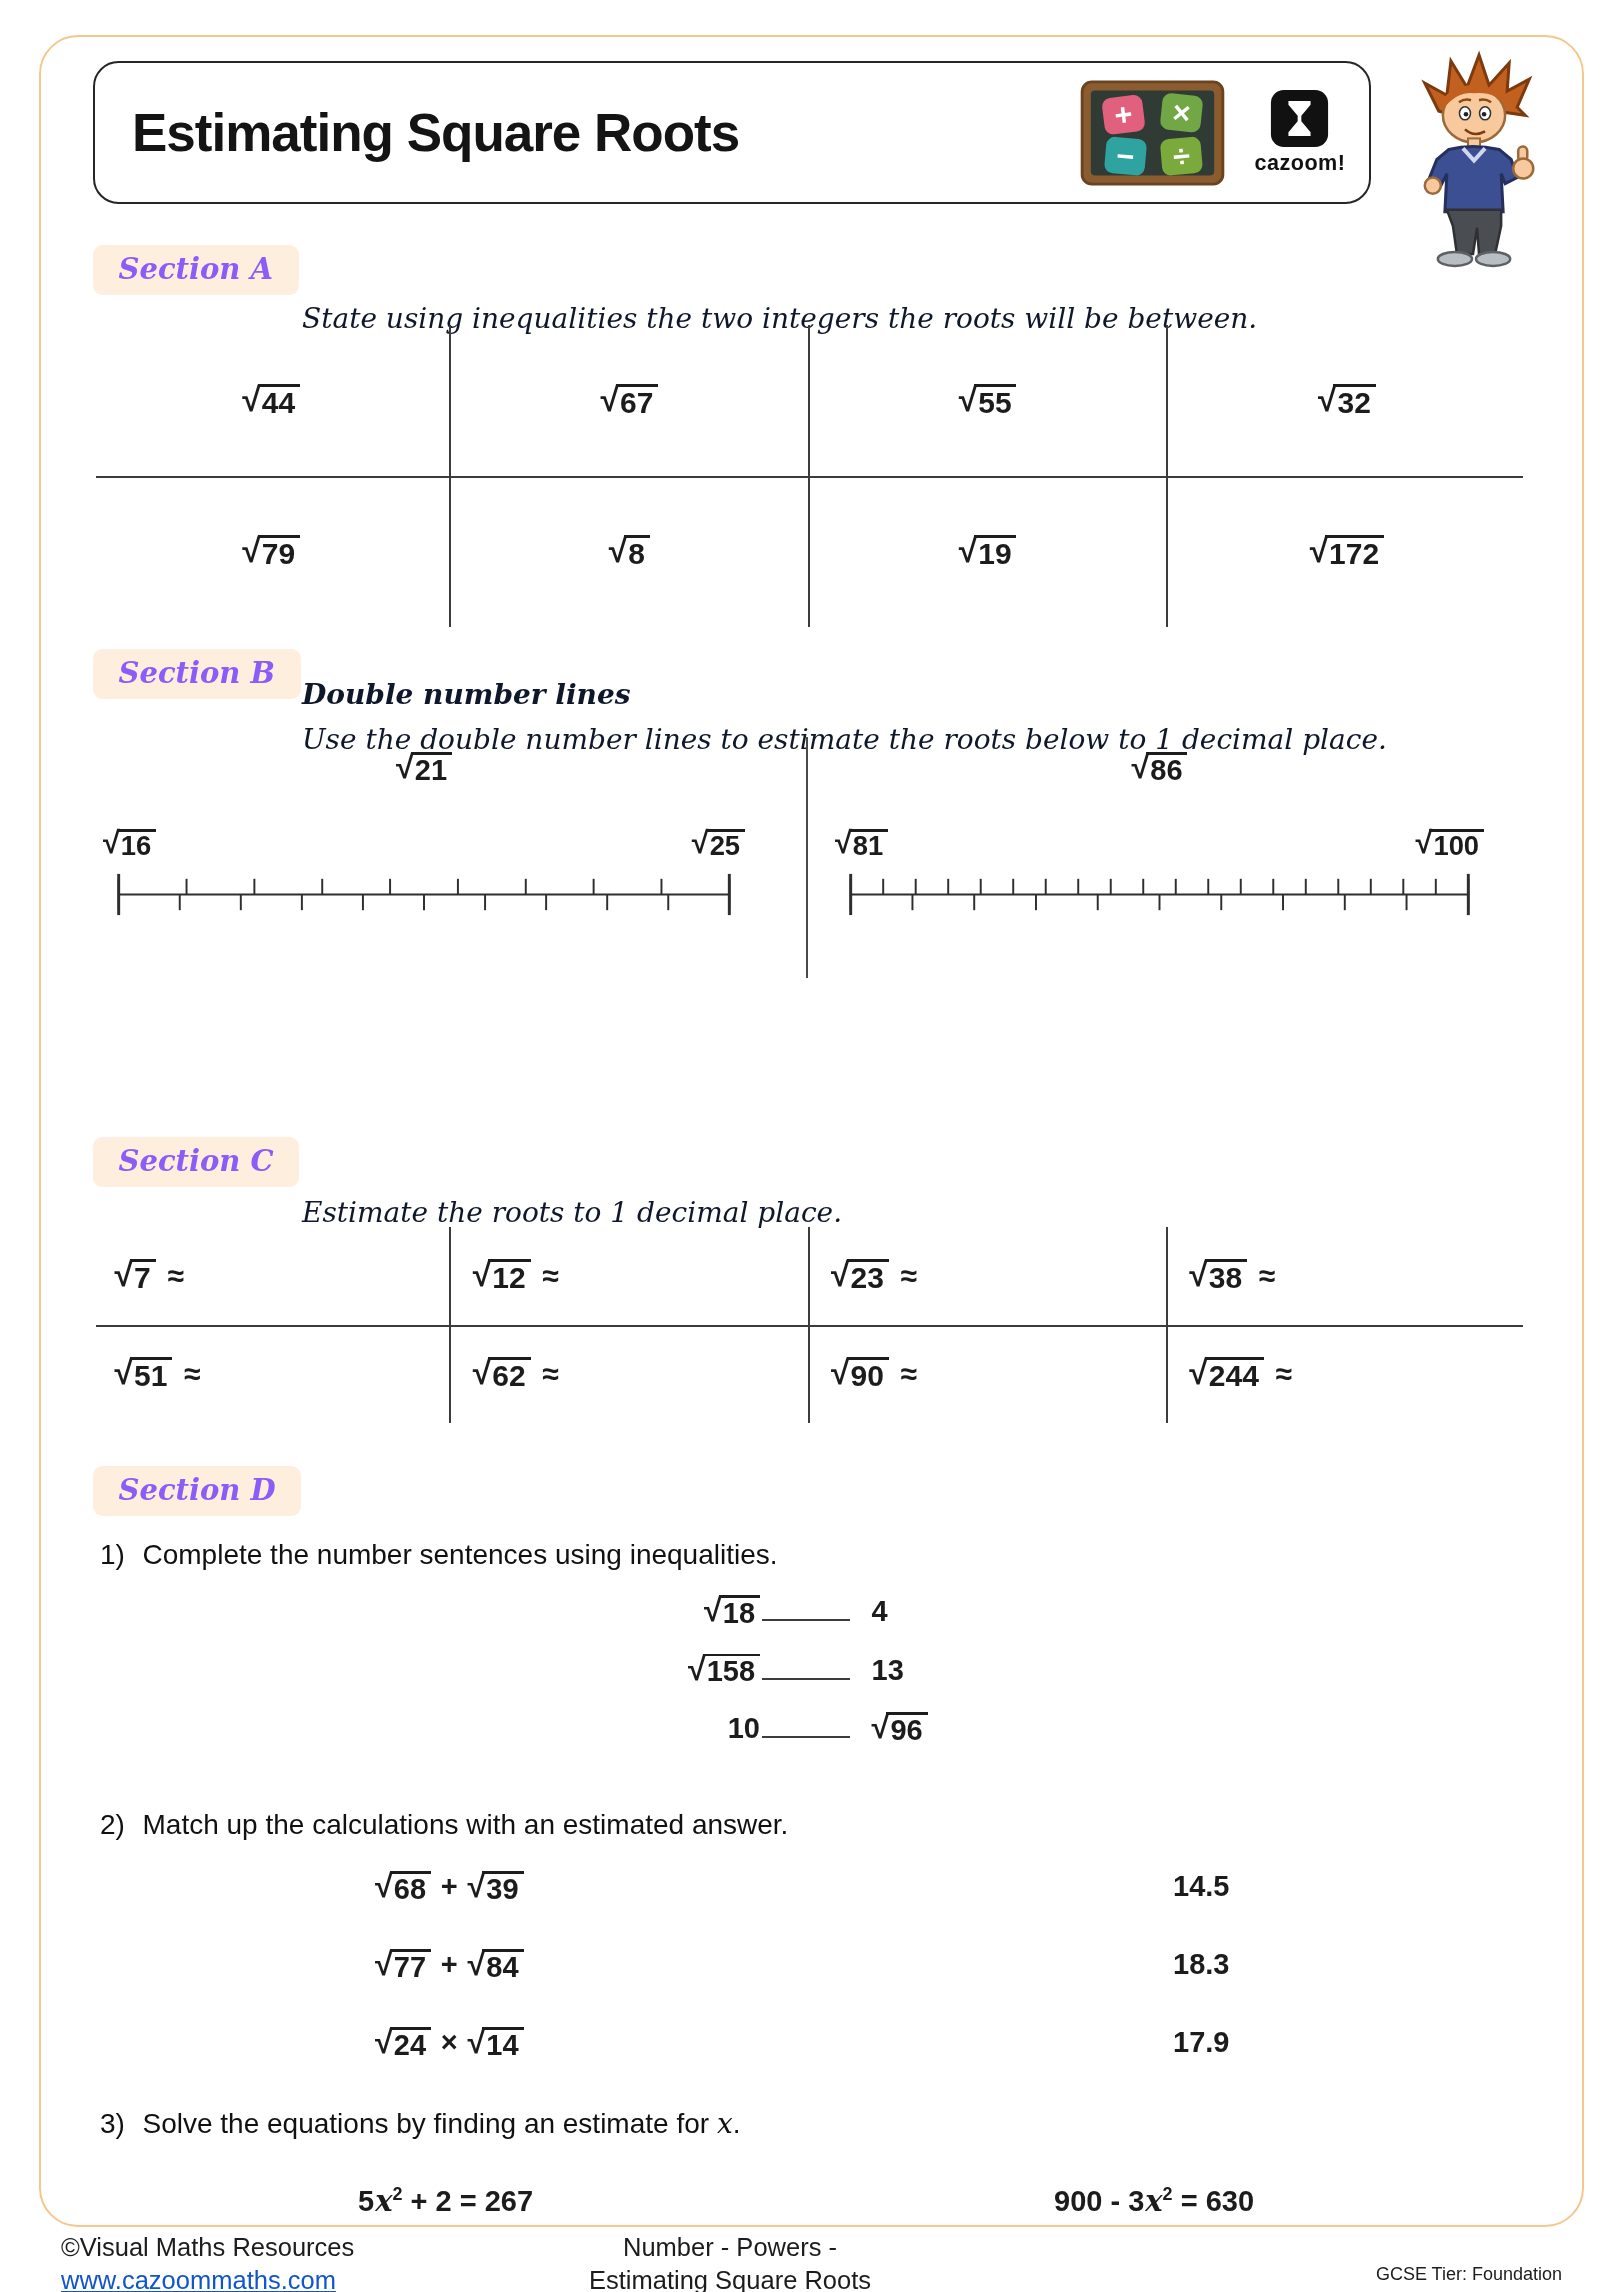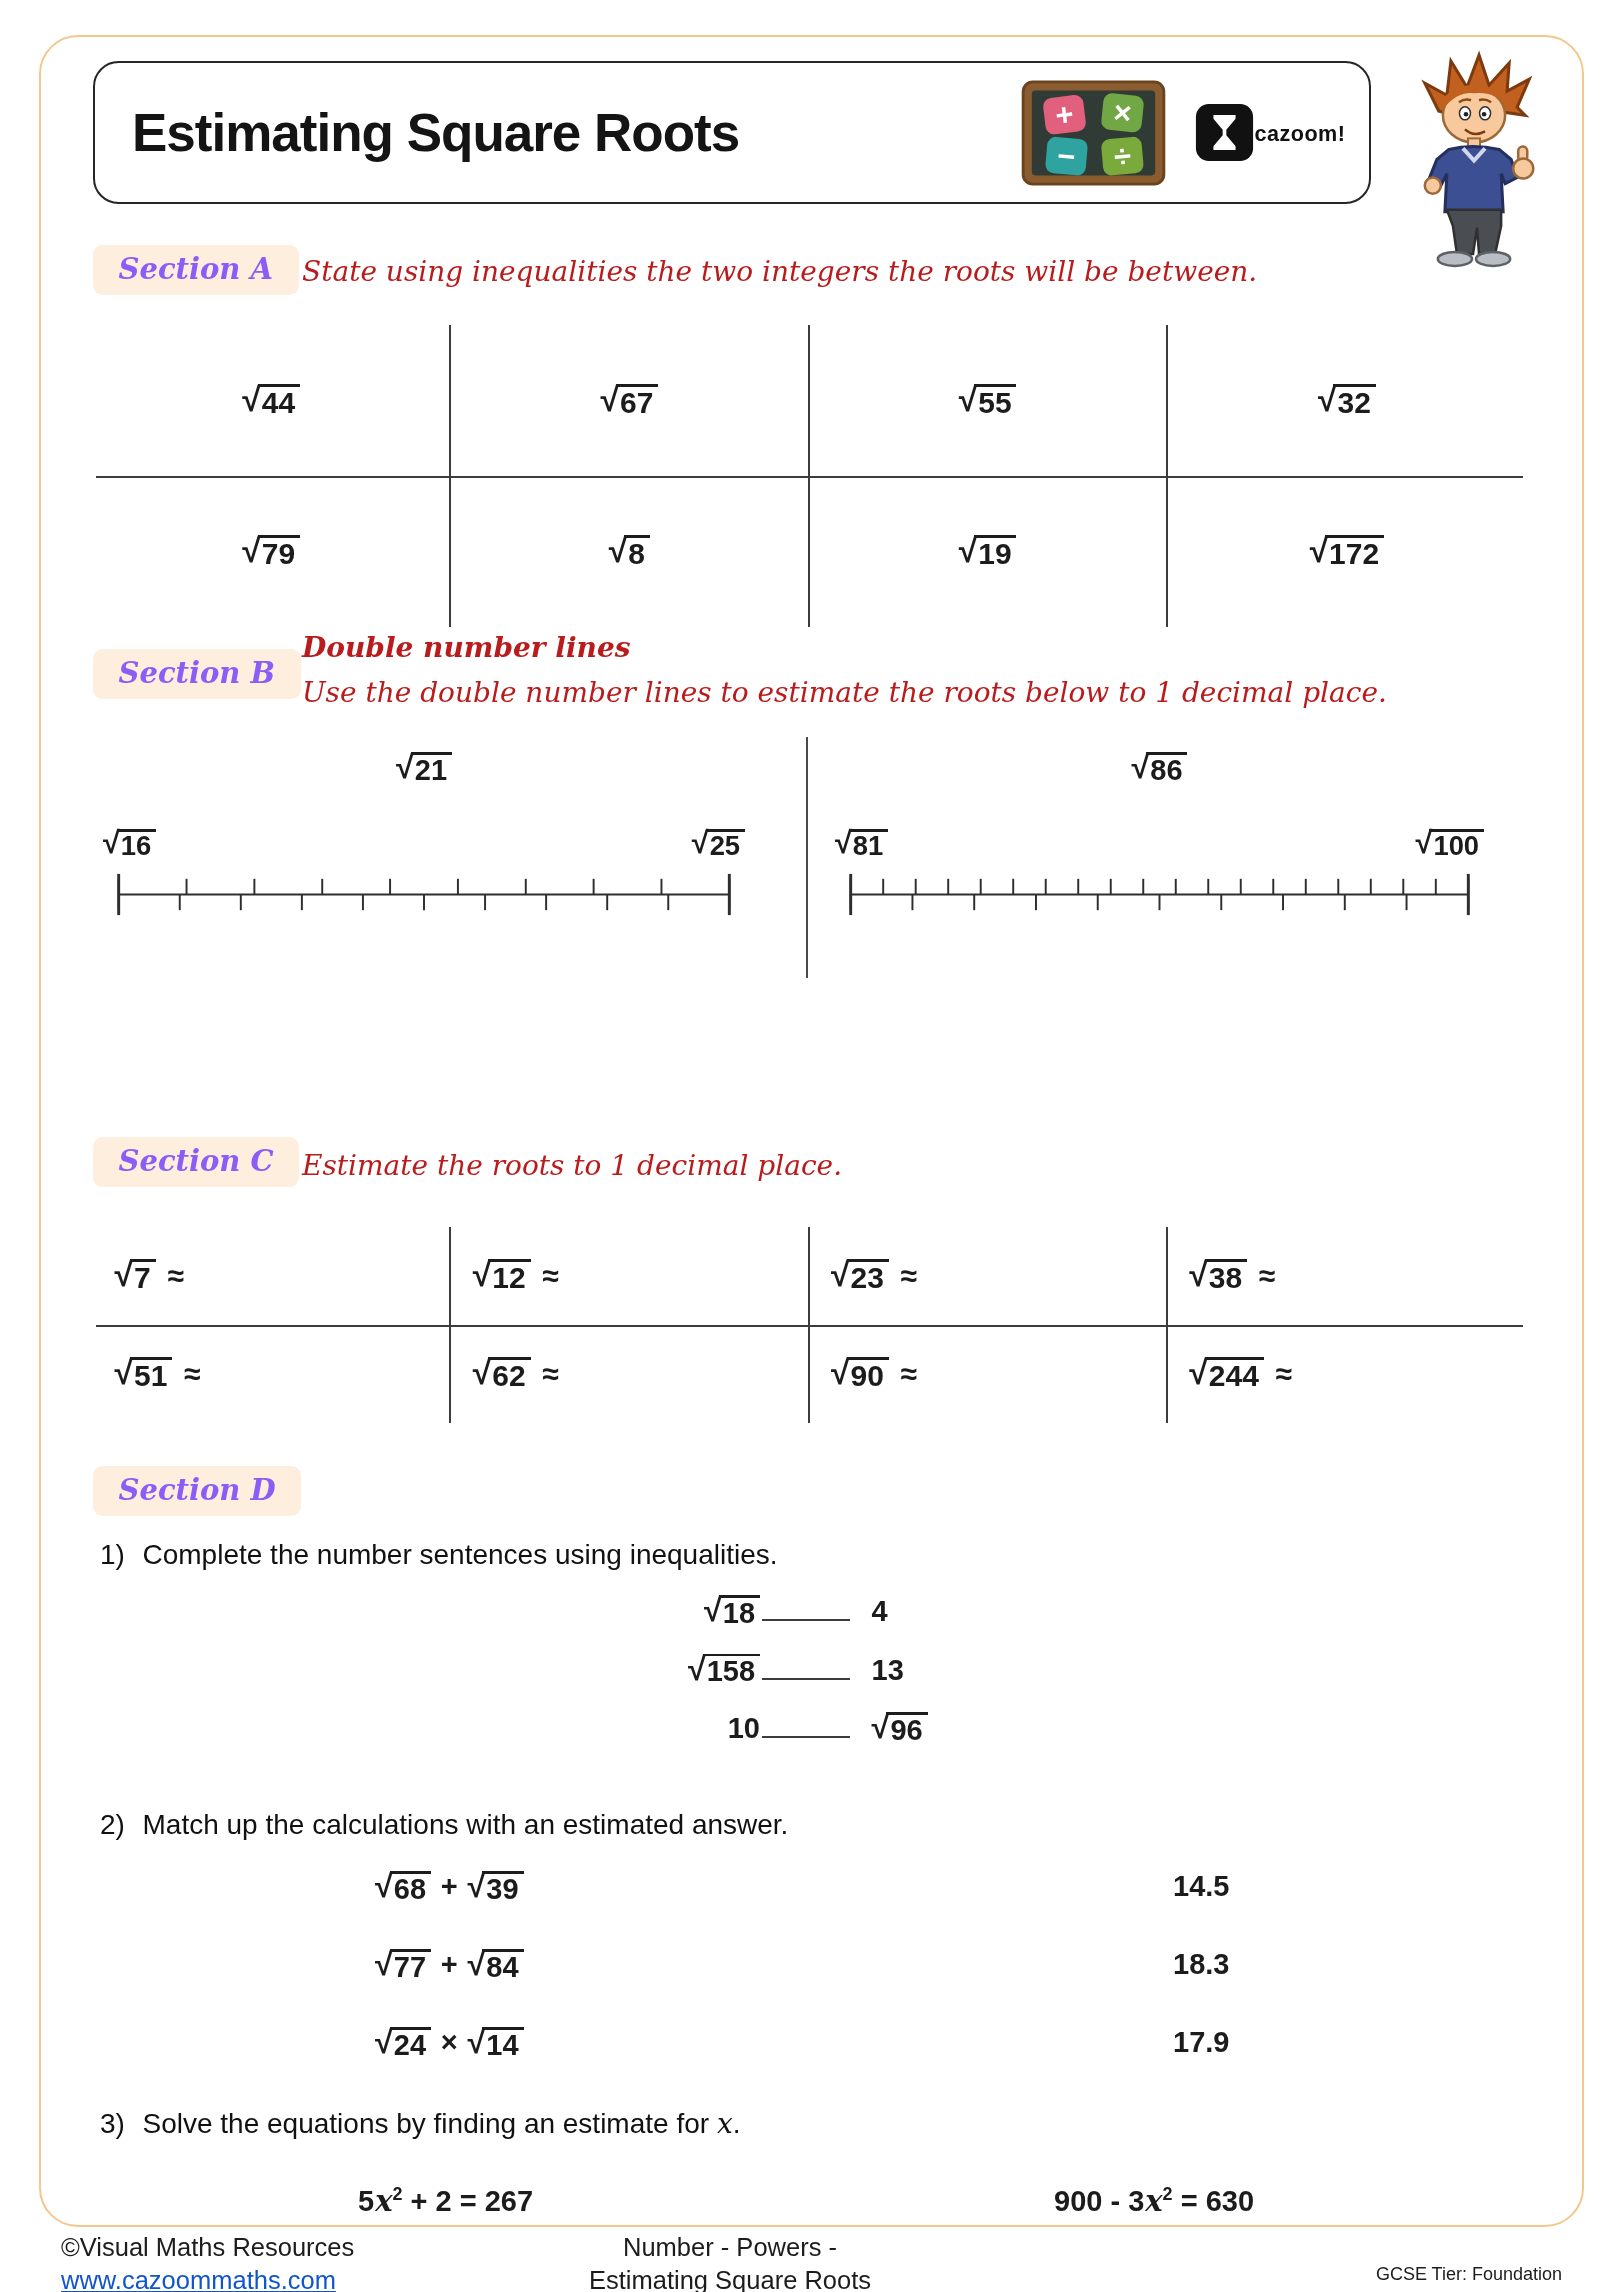--- a/index.html
+++ b/index.html
@@ -13,29 +13,29 @@
     border:2.9px solid #f4c78c;border-radius:39px;pointer-events:none;
   }
   
   .titlebox{
     position:absolute;left:93px;top:61px;width:1274px;height:139px;
     border:2.9px solid #262626;border-radius:25.5px;background:#fff;
     display:flex;align-items:center;
   }
   .titlebox h1{margin:0 0 0 37px;font-size:53px;font-weight:700;letter-spacing:-1px;color:#141414;}
   .title-icons{margin-left:auto;margin-right:23.5px;display:flex;align-items:center;gap:29px;}
-  .cazoom{display:flex;flex-direction:row;align-items:center;}
+  .cazoom{display:flex;flex-direction:column;align-items:center;}
   .cazoom-text{font-size:21.6px;font-weight:700;letter-spacing:0.5px;margin-top:2px;color:#111;}
   .character{position:absolute;left:1374px;top:49px;}
   
   .sec-label{
     position:absolute;background:#fdeedd;border-radius:9.8px;padding:6.9px 25.5px 8.8px;
     font-family:"DejaVu Serif",serif;font-style:italic;font-weight:700;font-size:29px;color:#8b5cf6;
   }
-  .instr{position:absolute;font-family:"DejaVu Serif",serif;font-style:italic;font-size:28px;color:#b91c1c;}
+  .instr{position:absolute;font-family:"DejaVu Serif",serif;font-style:italic;font-size:28px;color:#0f172a;margin-top:47px;}
   .b-head{font-weight:700;}
   
   .grid4{position:absolute;left:93px;width:1433px;display:grid;grid-template-columns:repeat(4,1fr);}
   .grid4 .cell{display:flex;align-items:center;font-weight:700;font-size:30px;}
   .vline{border-right:2px solid #3c3c3c;}
   .hline{position:absolute;left:2.9px;right:2.9px;top:50%;border-top:2px solid #3c3c3c;}
   #gridA{top:325px;height:302px;}
   #gridA .cell{justify-content:center;}
   #gridC{top:1227px;height:196px;}
   #gridC .cell{padding-left:21.6px;}

